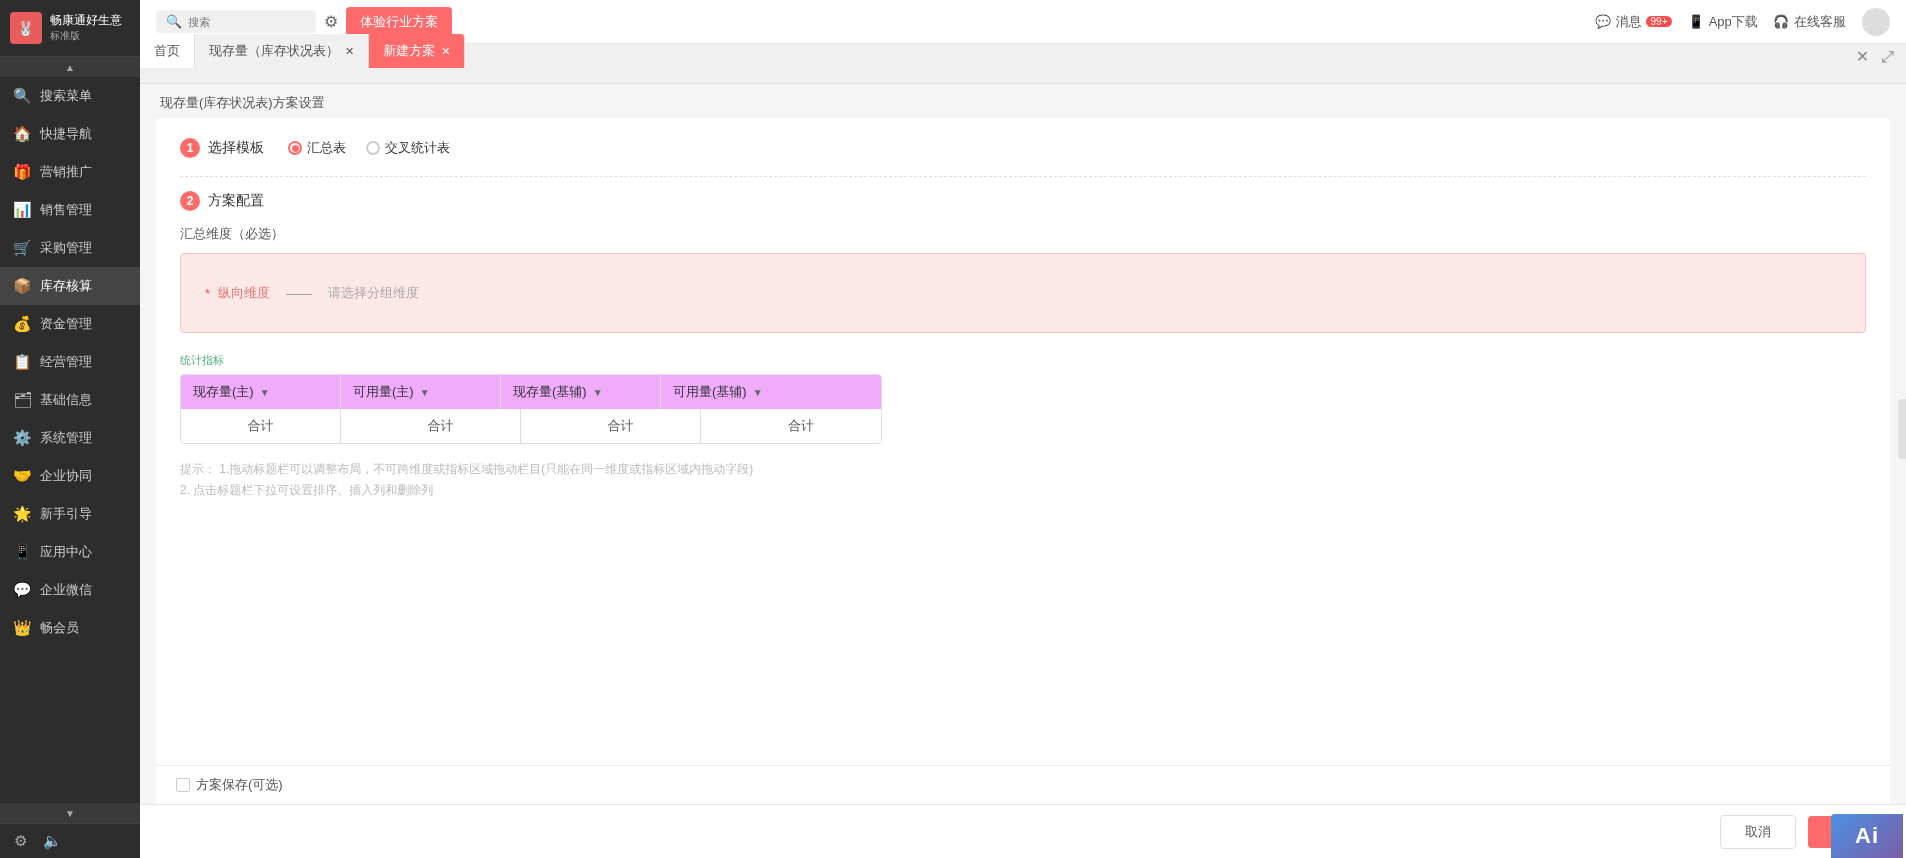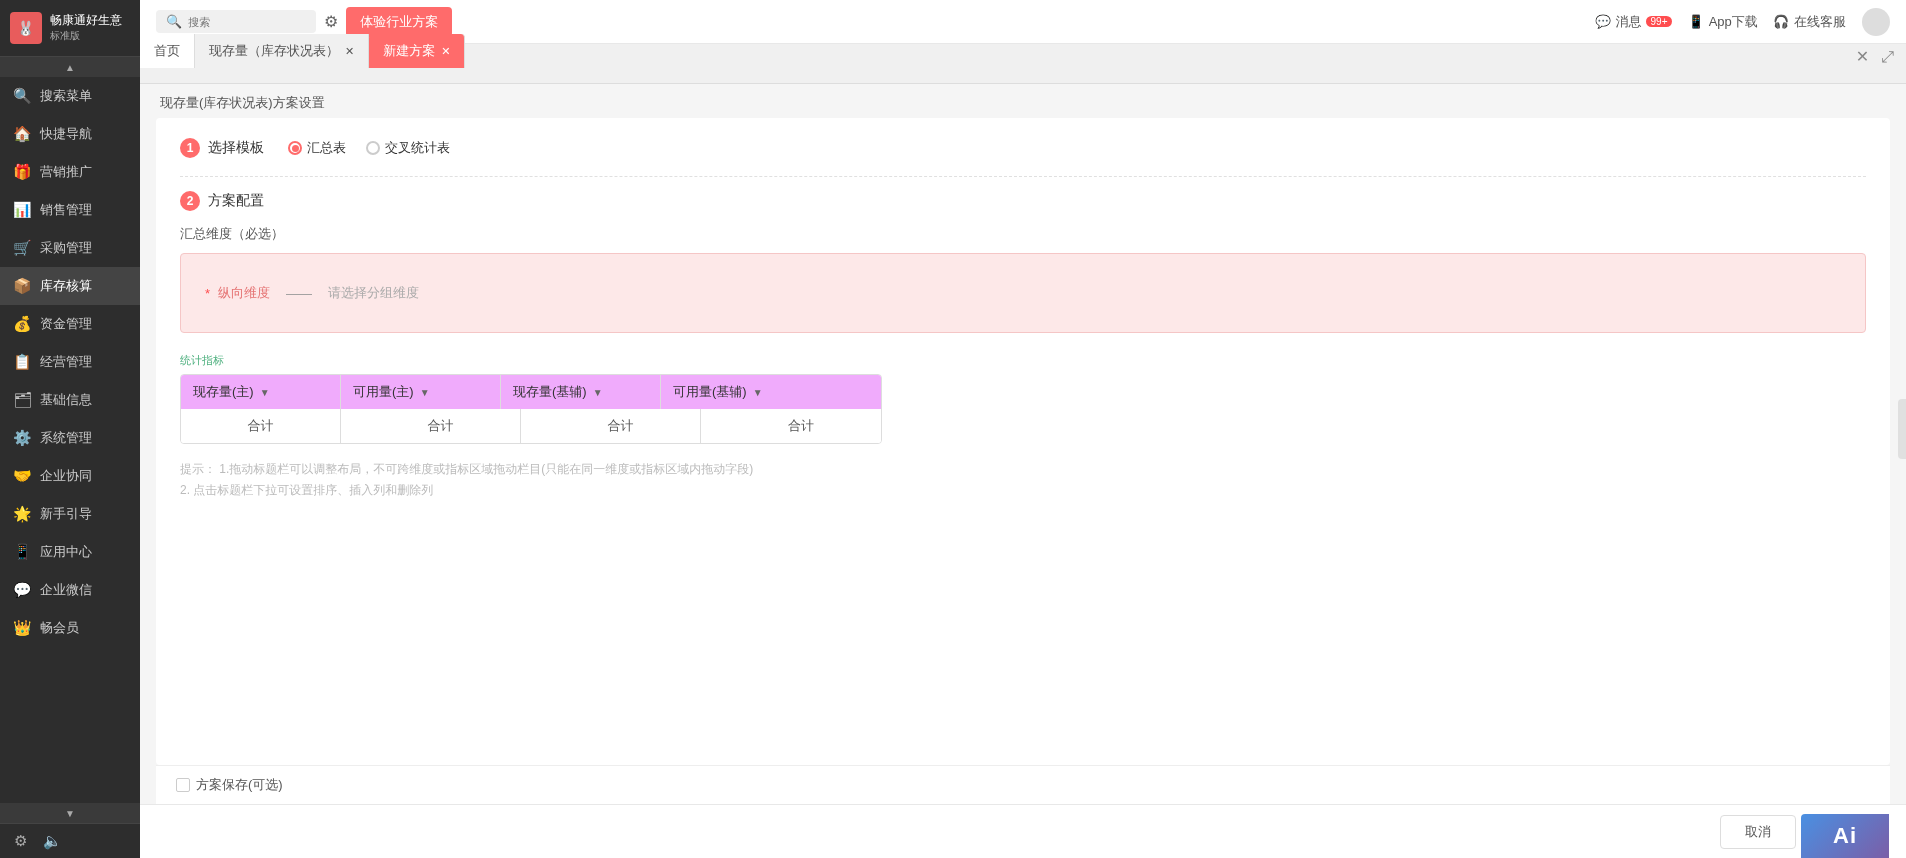--- a/index.html
+++ b/index.html
@@ -191,21 +191,21 @@
       border-radius: 4px; cursor: pointer; font-size: 13px; color: #555;
     }
     .btn-query {
       padding: 7px 24px; background: #ff6b6b; color: white; border: none;
       border-radius: 4px; cursor: pointer; font-size: 13px;
     }
     .panel-ctrl-btn { background: none; border: none; font-size: 16px; cursor: pointer; color: #888; padding: 2px 4px; }
 
     
     .ai-badge {
-      position: fixed; bottom: 0; right: 17px; width: 88px; height: 44px;
+      position: fixed; bottom: 0; right: 3px; width: 72px; height: 44px;
       background: linear-gradient(135deg, #4a90e2, #7b5ea7);
       color: white; display: flex; align-items: center; justify-content: center;
       font-size: 22px; font-weight: bold; border-radius: 4px 0 0 0;
       cursor: pointer; letter-spacing: 1px;
     }
 
     .right-sidebar-handle {
       position: absolute; right: 0; top: 50%; transform: translateY(-50%);
       width: 8px; height: 60px; background: #e0e0e0; border-radius: 4px 0 0 4px;
       cursor: pointer;

